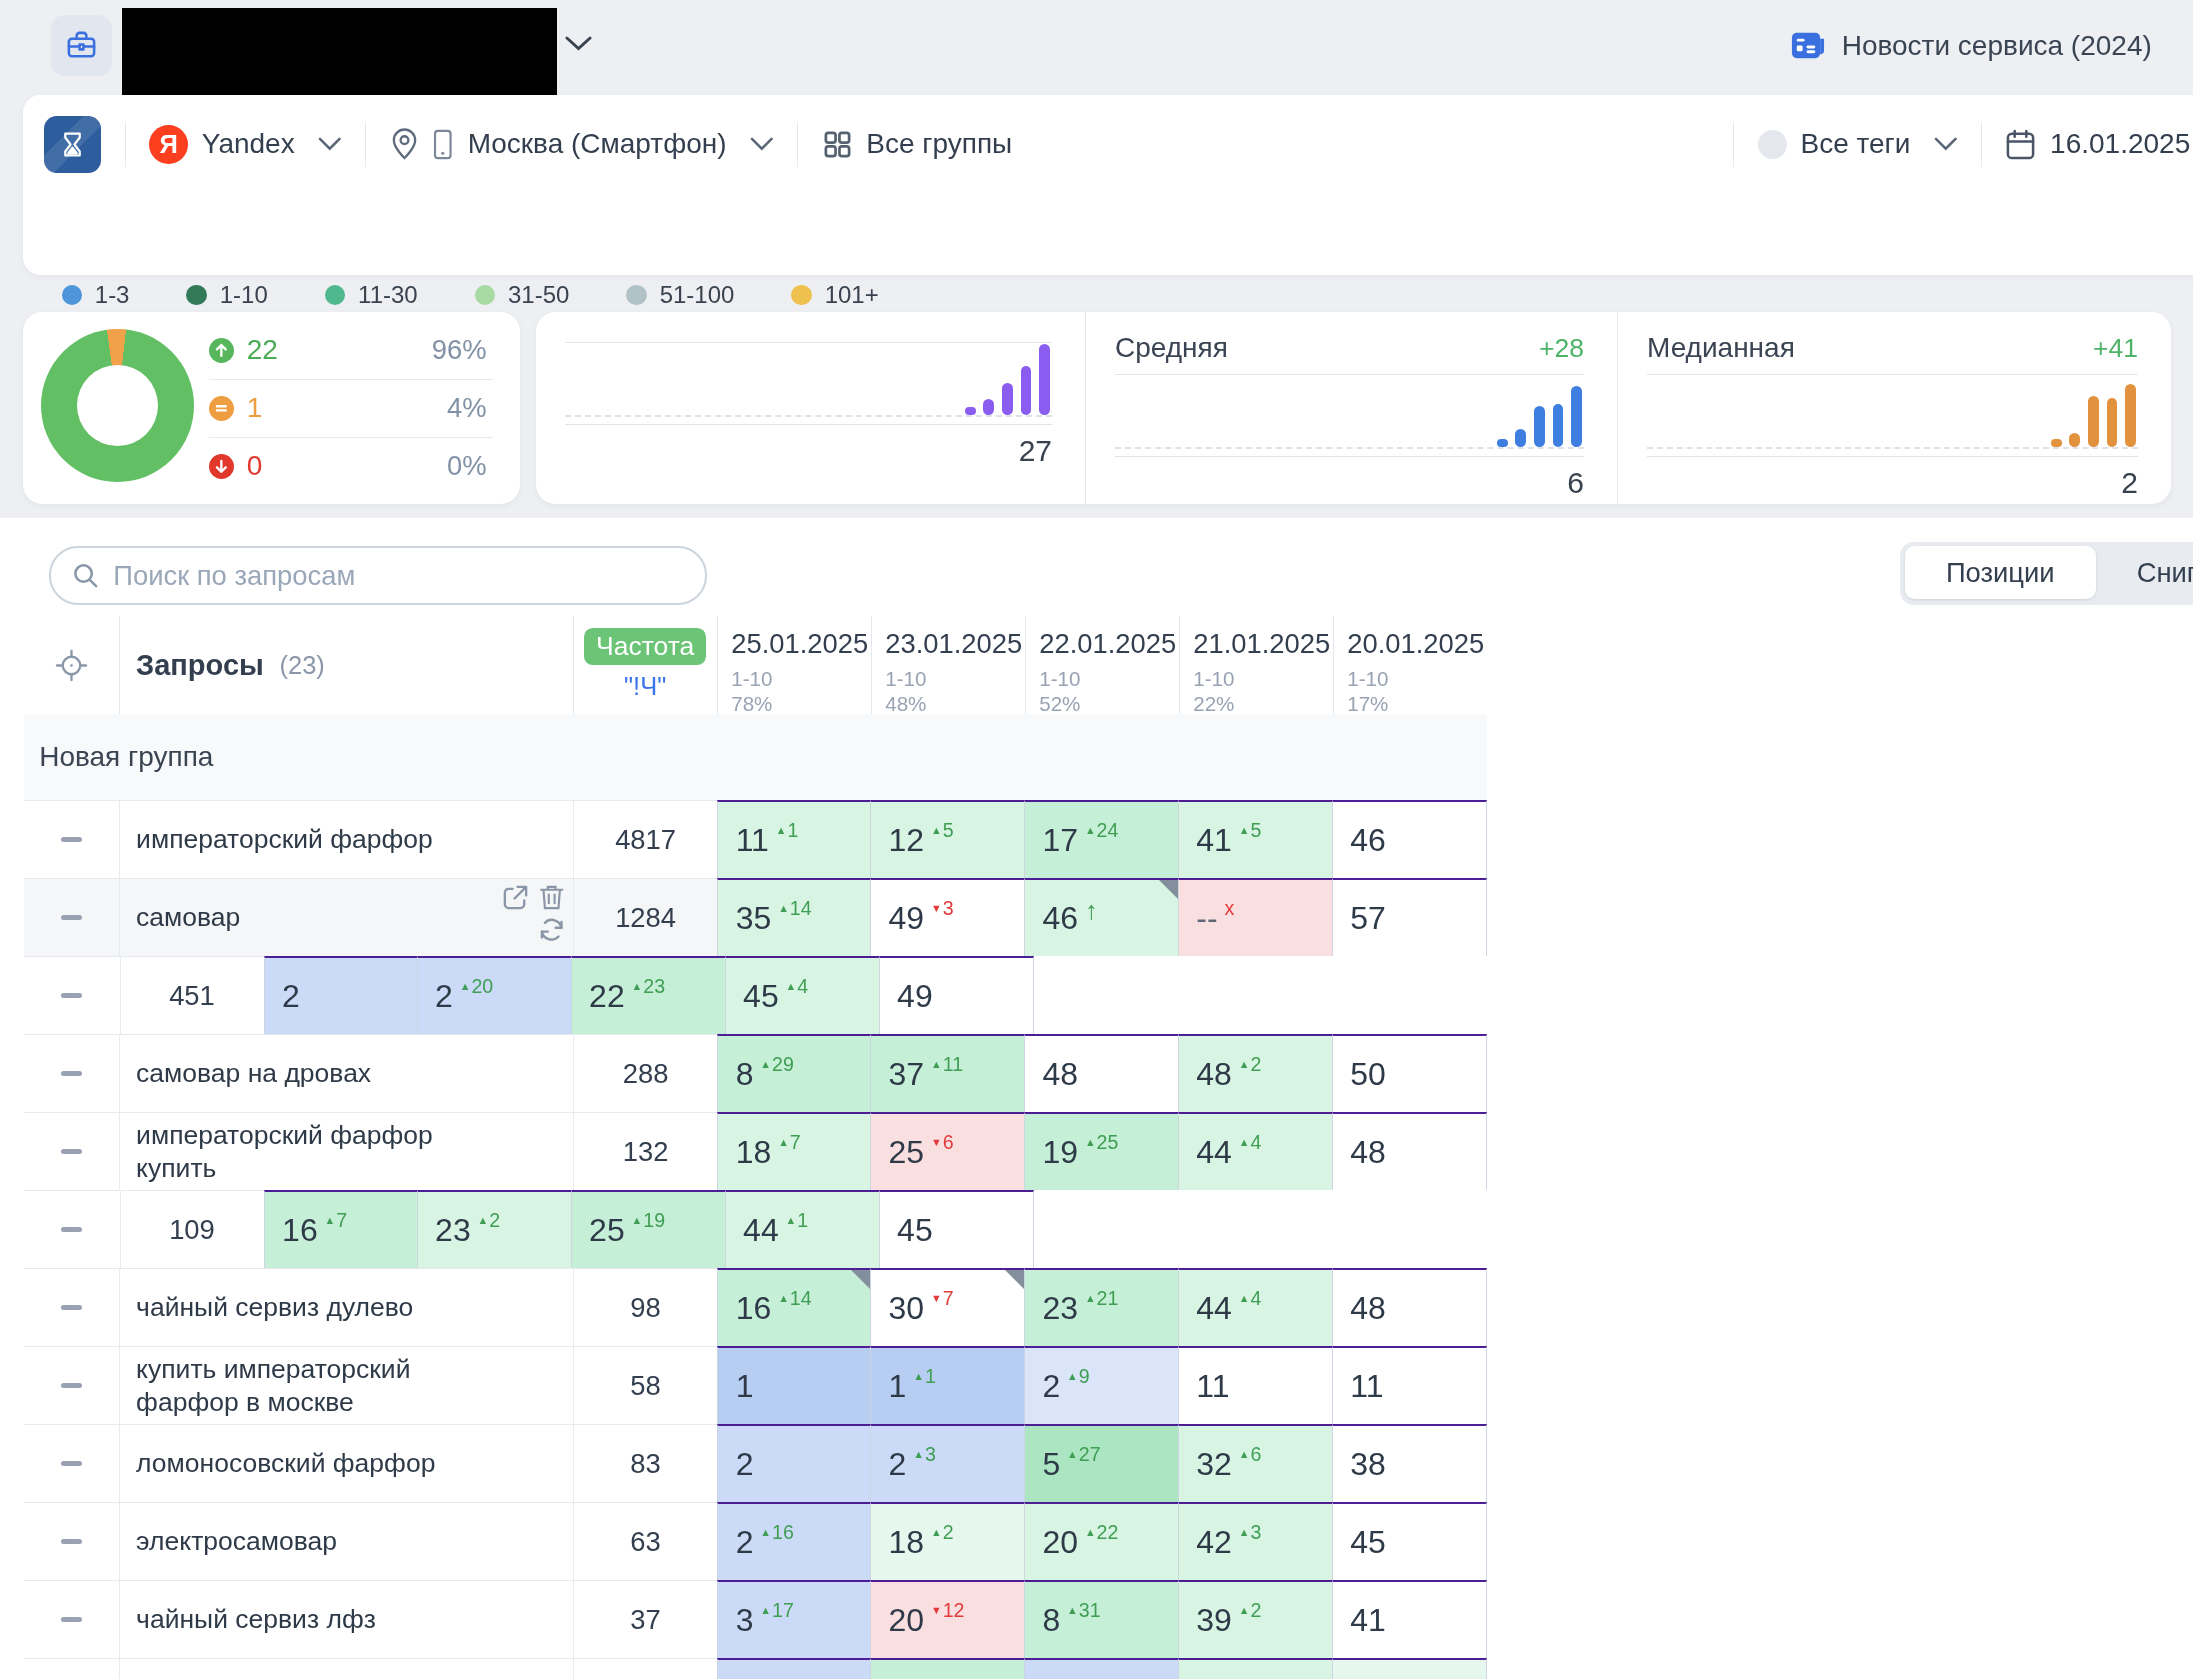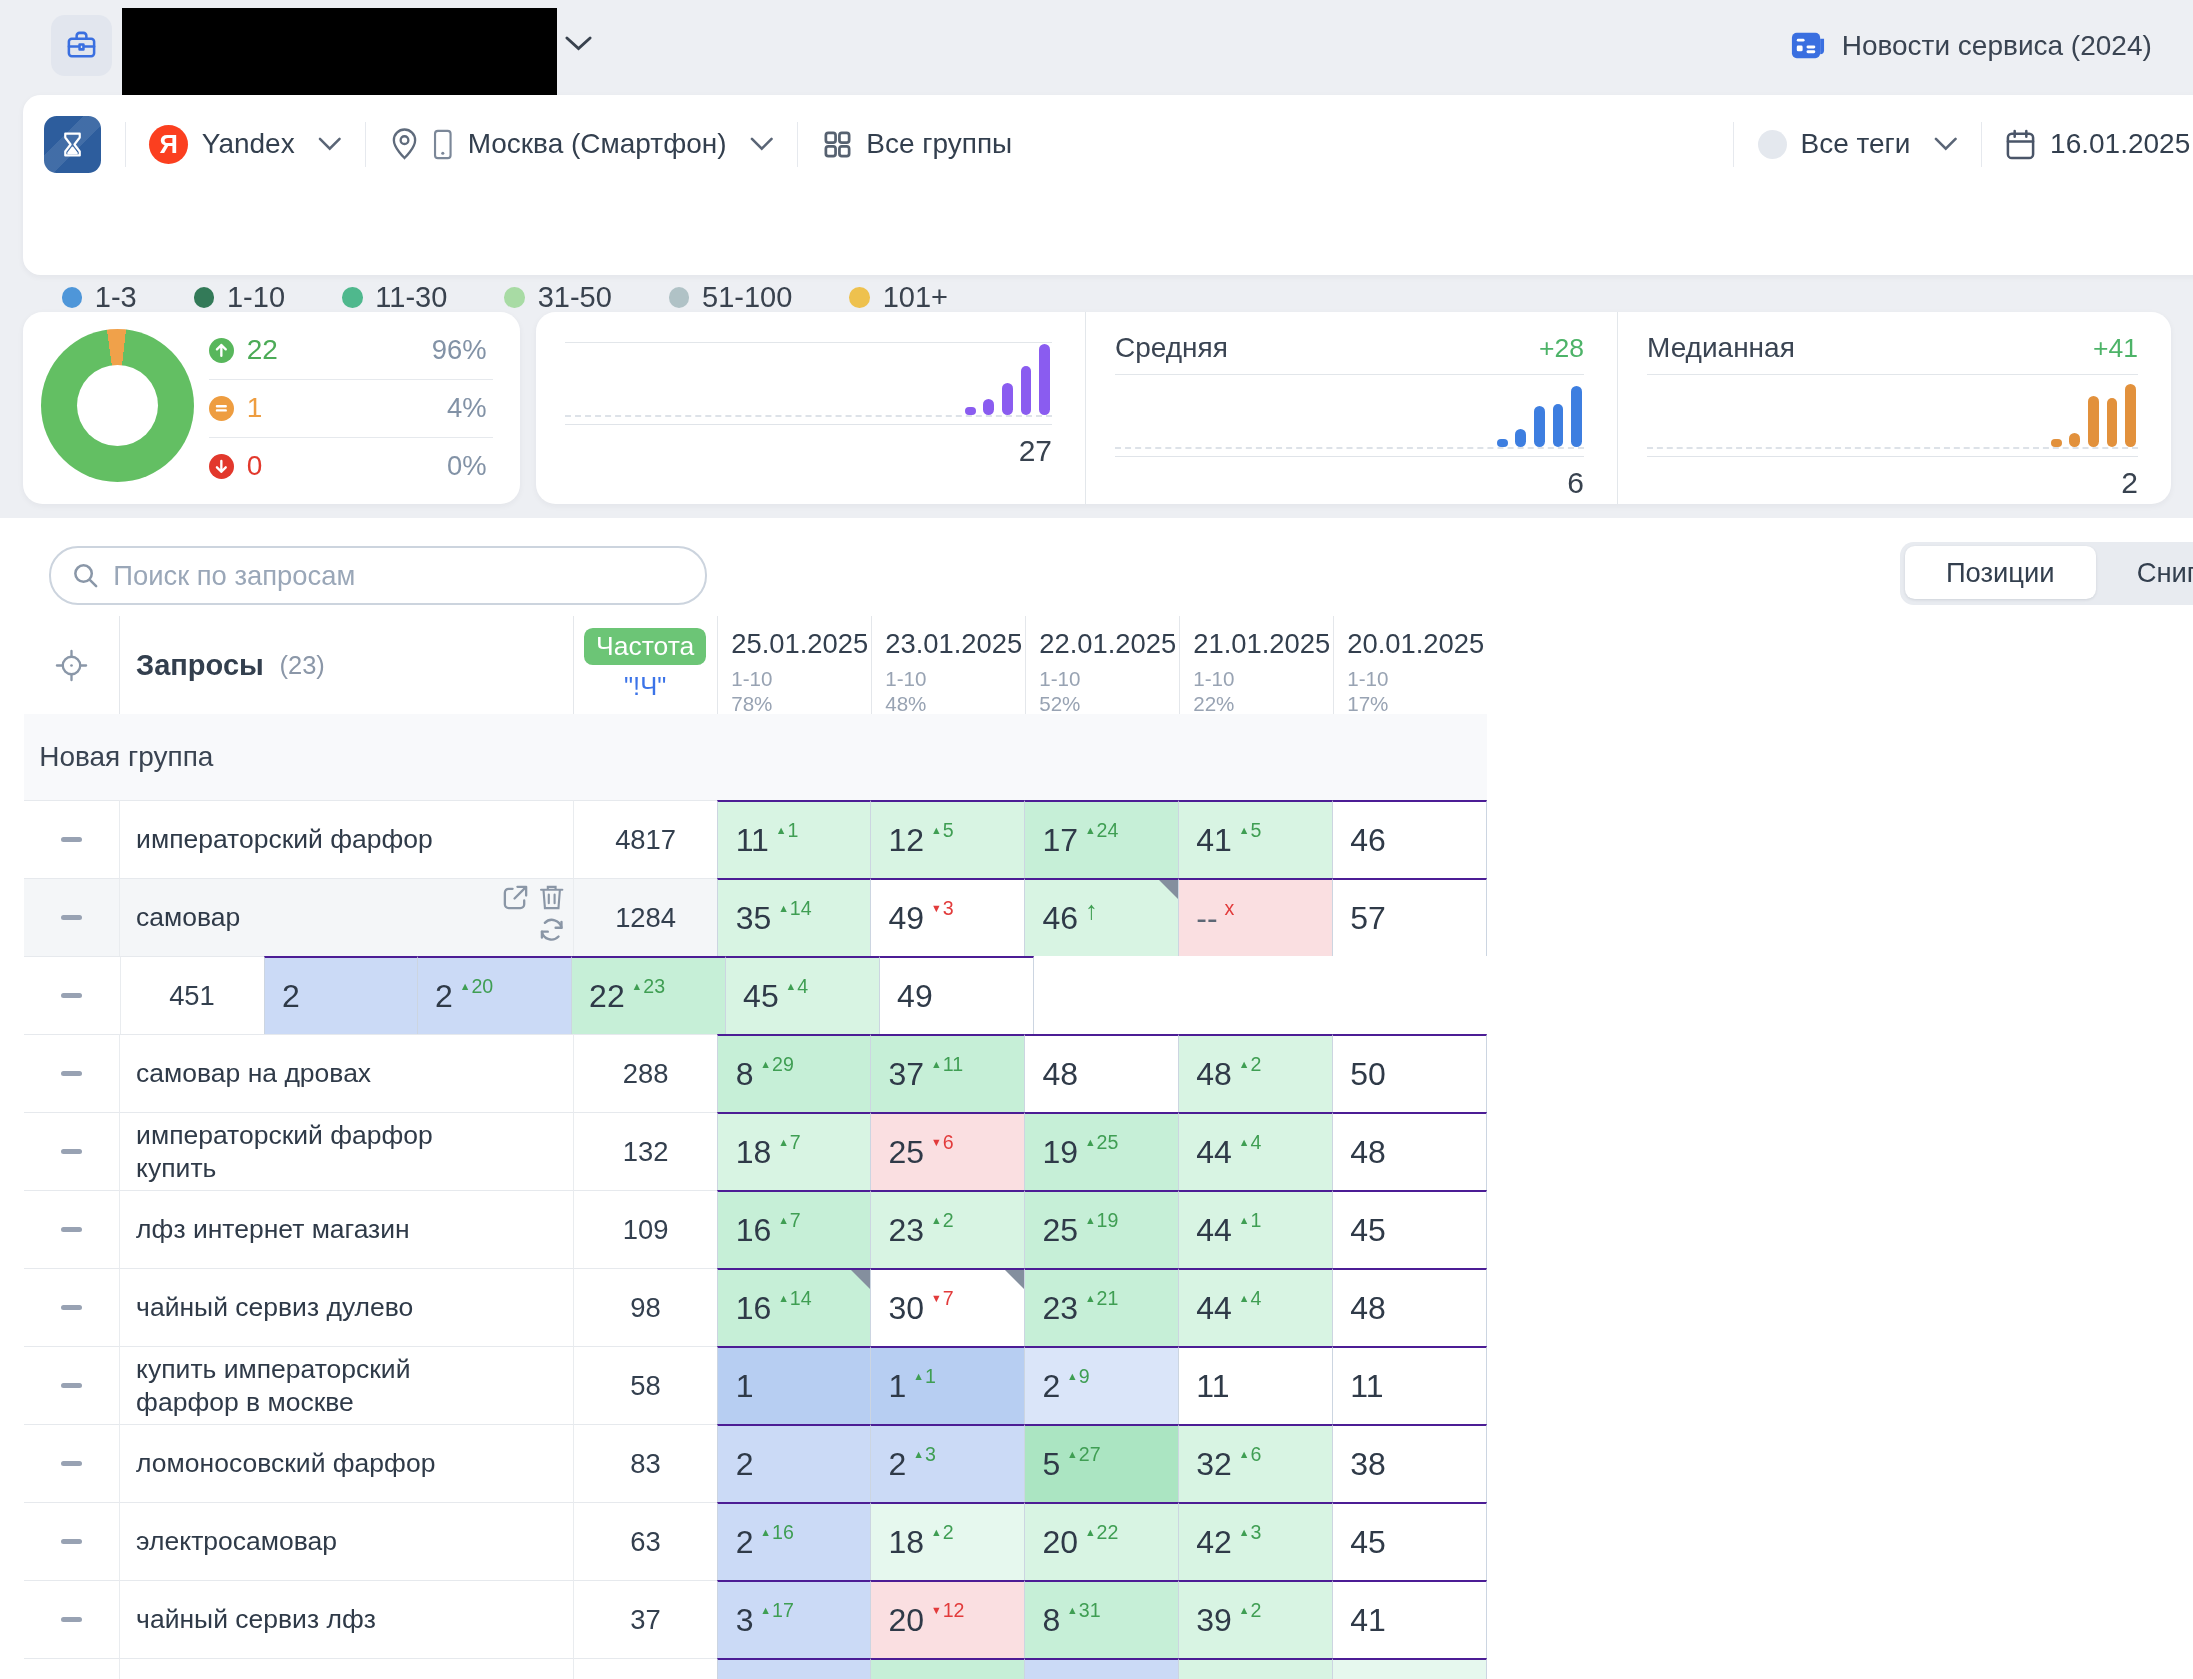--- a/index.html
+++ b/index.html
@@ -20,21 +20,21 @@
   .toolbar-card { position:absolute; left:22.5px; top:95px; right:-19.6px; height:180px; background:#fff; border-radius:17.6px; box-shadow:0 2px 5.9px rgba(30,40,60,.05); }
   .tb-row { position:absolute; left:21.6px; top:13.7px; right:19.6px; height:71px; display:flex; align-items:center; }
   .tb-logo { width:57px; height:57px; border-radius:12.7px; background:linear-gradient(135deg,#2a5globe, #2a5b9b); background:#2d5d9d; background-image:linear-gradient(135deg, rgba(255,255,255,0) 35%, rgba(255,255,255,.10) 35%, rgba(255,255,255,.10) 58%, rgba(255,255,255,0) 58%); display:flex; align-items:center; justify-content:center; cursor:pointer; }
   .tb-sep { width:1px; height:45px; background:#e6e9ee; margin:0 23.5px; }
   .tb-item { display:flex; align-items:center; gap:13.7px; font-size:28px; color:#333f4e; cursor:pointer; }
   .ya-circle { width:39px; height:39px; border-radius:50%; background:#fb3f1f; color:#fff; font-weight:bold; font-size:25.5px; display:flex; align-items:center; justify-content:center; }
   .chev { margin-left:9.8px; }
   .tb-right { position:absolute; right:0; top:13.7px; height:71px; display:flex; align-items:center; }
   .tag-circle { width:29px; height:29px; border-radius:50%; background:#e4e8ee; }
   .legend { position:absolute; left:39px; top:186px; display:flex; align-items:center; gap:57px; }
-  .leg-item { display:flex; align-items:center; gap:12.7px; font-size:29px; color:#39424e; }
+  .leg-item { display:flex; align-items:center; gap:12.7px; font-size:24px; color:#39424e; }
   .leg-dot { width:20.6px; height:20.6px; border-radius:50%; }
 
   
   .donut-card { position:absolute; left:22.5px; top:312px; width:497px; height:192px; background:#fff; border-radius:19.6px; box-shadow:0 2px 5.9px rgba(30,40,60,.05); }
   .donut { position:absolute; left:18.6px; top:16.7px; width:153px; height:153px; border-radius:50%; }
   .donut::after { content:""; position:absolute; inset:36px; background:#fff; border-radius:50%; }
   .stats { position:absolute; left:186px; top:9.8px; width:284px; height:173px; display:flex; flex-direction:column; }
   .stat-row { flex:1; display:flex; align-items:center; }
   .stat-row + .stat-row { border-top:1px solid #e6e9ed; }
   .stat-ico { width:25.5px; height:25.5px; border-radius:50%; display:flex; align-items:center; justify-content:center; margin-right:12.7px; }
@@ -549,23 +549,20 @@
             <span class="sup up"><span class="tri">▲</span>4</span>
           </div>
           <div class="c-pos bg-wh">
             <span class="num">48</span>
           </div>
         </div>
         <div class="row">
           <div class="c c-handle">
             <div class="minus"></div>
           </div>
-          <div class="c c-query">
-            <span>лфз интернет магазин</span>
-          </div>
           <div class="c c-freq">109</div>
           <div class="c-pos bg-gm first">
             <span class="num">16</span>
             <span class="sup up"><span class="tri">▲</span>7</span>
           </div>
           <div class="c-pos bg-gl">
             <span class="num">23</span>
             <span class="sup up"><span class="tri">▲</span>2</span>
           </div>
           <div class="c-pos bg-gm">

